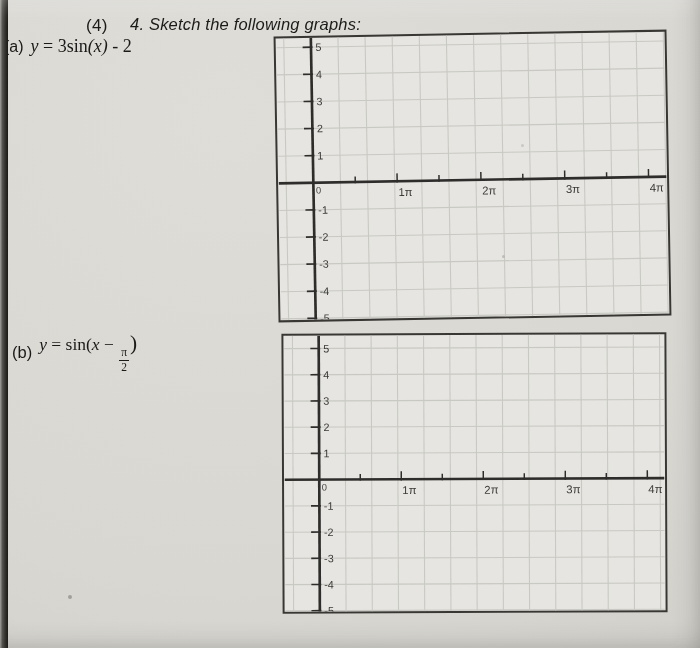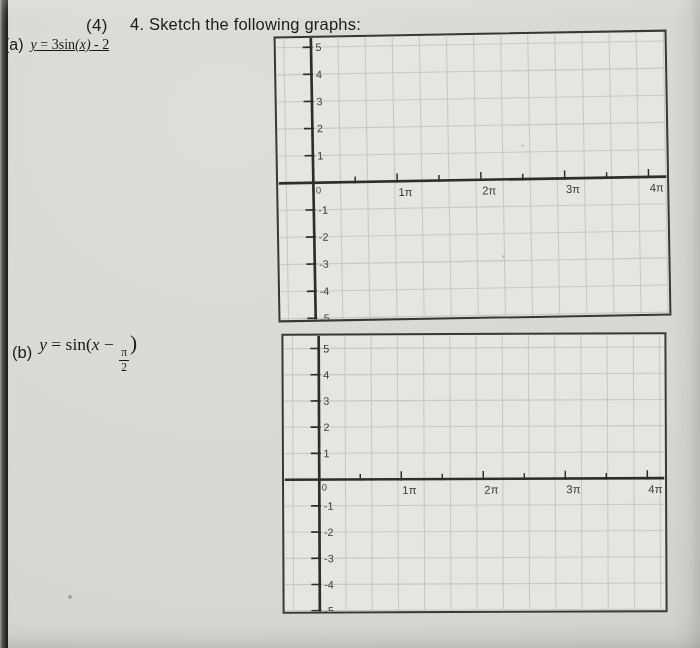--- a/index.html
+++ b/index.html
@@ -12,27 +12,27 @@
   .photo{position:relative;width:700px;height:648px;
          background:radial-gradient(130% 130% at 32% 18%, #deddd8 0%, var(--paper) 55%, #cdccc7 100%);
          overflow:hidden;}
   .vignette{position:absolute;inset:0;pointer-events:none;z-index:9;
          box-shadow:inset -18px 0 26px -18px rgba(60,58,52,.30),
                     inset 0 -16px 24px -14px rgba(60,58,52,.22),
                     inset 0 20px 26px -22px rgba(255,255,255,.45);}
   .edge-strip{position:absolute;left:0;top:0;width:8px;height:648px;z-index:8;
          background:linear-gradient(90deg,#a6a5a1 0%,#55544f 30%,#343330 65%,var(--edge-dark) 100%);}
   .points{position:absolute;left:86px;top:16px;font-size:17px;color:var(--text);letter-spacing:.3px;}
-  .title{position:absolute;left:130px;top:15px;font-size:16.5px;color:var(--text);letter-spacing:.2px;}
+  .title{position:absolute;left:130px;top:15px;font-size:16.5px;color:var(--text);letter-spacing:.2px;font-style:italic;}
   .part{position:absolute;display:flex;align-items:center;color:var(--text);}
   .part-label{font-family:"Liberation Sans",sans-serif;margin-right:7px;}
   .part-a{left:4px;top:36px;font-size:16px;}
   .part-b{left:12px;top:338px;font-size:16.5px;height:28px;}
   .formula{font-family:"Liberation Serif",serif;color:var(--text);}
-  .part-a .formula{font-size:14px;text-decoration:underline;}
+  .part-a .formula{font-size:18px;}
   .part-b .formula{font-size:17.5px;}
   .formula .it{font-style:italic;}
   .formula .rm{font-style:normal;}
   .formula .paren{font-style:normal;font-size:1.22em;}
   .frac{display:inline-flex;flex-direction:column;align-items:center;line-height:1;
         font-size:11.5px;vertical-align:-6px;margin:0 1px;}
   .frac .num{border-bottom:1.3px solid currentColor;padding:0 2px 1.5px;font-style:normal;}
   .frac .den{padding-top:1.5px;}
   .graph{position:absolute;background:var(--graph-paper);
          border:2px solid #383734;box-sizing:border-box;}

